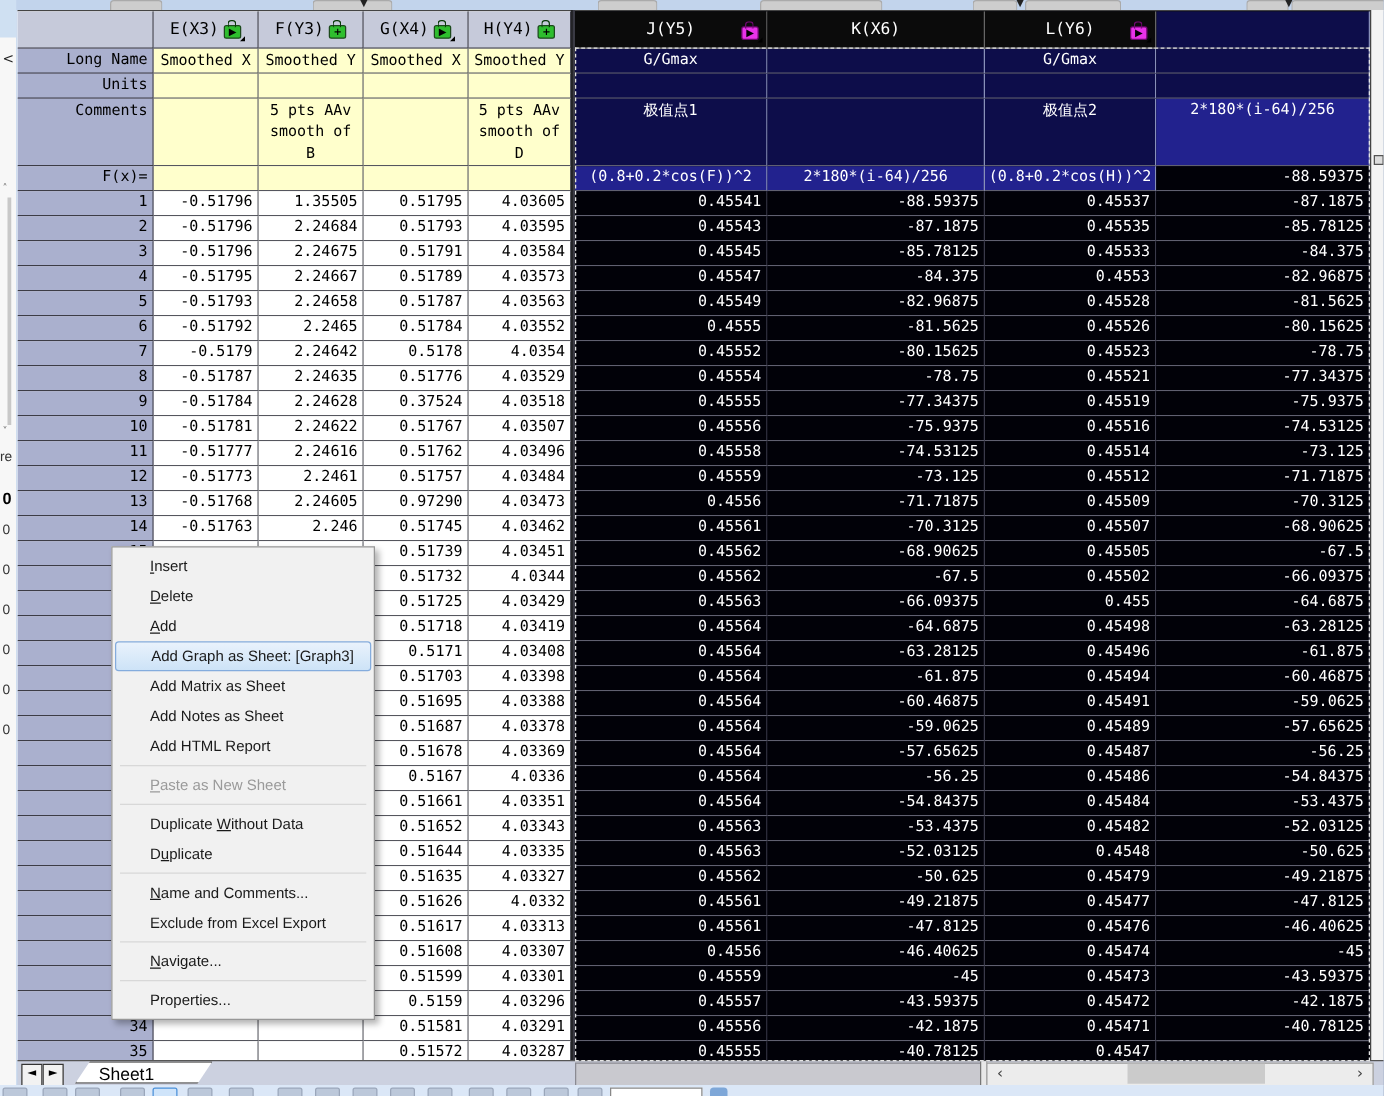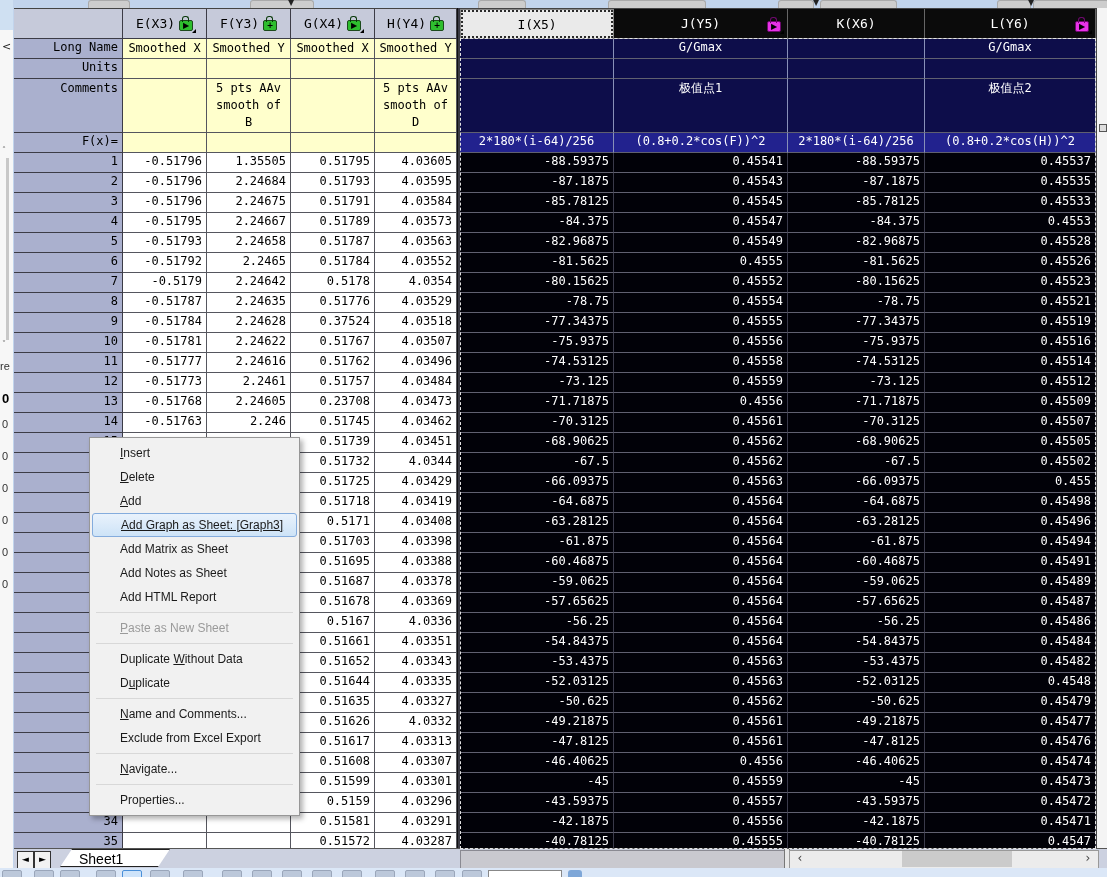--- a/index.html
+++ b/index.html
@@ -81,21 +81,21 @@
   #bottom-sliver .tic{position:absolute;top:2px;width:18px;height:12px;background:#bcc8da;border:1px solid #9aa6ba;border-radius:2px;}
   #bottom-sliver .tic.sel{background:#cfe4fa;border-color:#4a90d9;}
   #bottom-sliver .tbox{position:absolute;top:2px;width:72px;height:12px;background:#fff;border:1px solid #888;}
   #bottom-sliver .tcap{position:absolute;top:2px;width:14px;height:12px;background:#7ea7d8;border-radius:3px;}
   
   #context-menu{position:absolute;left:89px;top:437px;width:211px;background:#f1f1f1;
       border:1px solid #979797;box-shadow:3px 3px 5px rgba(0,0,0,.3);z-index:50;
       font:12px "Liberation Sans",sans-serif;color:#1a1a1a;padding:3px 0;box-sizing:border-box;}
   .mi{height:24px;line-height:24px;padding-left:30px;position:relative;}
   .mi.hl{margin:0 2px;padding-left:28px;border:1px solid #84acdd;border-radius:3px;height:22px;line-height:22px;
-         background:linear-gradient(#e9f2fc,#cde3f7);text-decoration:underline;}
+         background:linear-gradient(#e9f2fc,#cde3f7);}
   .mi.dis{color:#9a9a9a;}
   .msep{border-top:1px solid #d8d8d8;margin:3px 6px;}
 </style>
 </head>
 <body>
 <div id="root">
 
   <div id="left-sliver">
     <div class="topblue"></div>
     <span class="chev">&lt;</span>
@@ -212,21 +212,21 @@
       <div class="cell dat">0.51762</div>
       <div class="cell dat">4.03496</div>
       <div class="cell rh">12</div>
       <div class="cell dat">-0.51773</div>
       <div class="cell dat">2.2461</div>
       <div class="cell dat">0.51757</div>
       <div class="cell dat">4.03484</div>
       <div class="cell rh">13</div>
       <div class="cell dat">-0.51768</div>
       <div class="cell dat">2.24605</div>
-      <div class="cell dat">0.23708</div>
+      <div class="cell dat">0.97290</div>
       <div class="cell dat">4.03473</div>
       <div class="cell rh">14</div>
       <div class="cell dat">-0.51763</div>
       <div class="cell dat">2.246</div>
       <div class="cell dat">0.51745</div>
       <div class="cell dat">4.03462</div>
       <div class="cell rh">15</div>
       <div class="cell dat"></div>
       <div class="cell dat"></div>
       <div class="cell dat">0.51739</div>
@@ -327,21 +327,20 @@
       <div class="cell dat">0.51581</div>
       <div class="cell dat">4.03291</div>
       <div class="cell rh">35</div>
       <div class="cell dat"></div>
       <div class="cell dat"></div>
       <div class="cell dat">0.51572</div>
       <div class="cell dat">4.03287</div>
     </div>
   <div id="splitter"></div>
   <div id="right-pane" class="pane">
-      <div class="cell ihead"><span>I(X5)</span></div>
       <div class="cell bhead"><span>J(Y5)</span><span class="lock magenta" style="position: absolute; right: 6px; top: 9px;"><span class="g">▶</span><span class="cnr"></span></span></div>
       <div class="cell bhead"><span>K(X6)</span></div>
       <div class="cell bhead"><span>L(Y6)</span><span class="lock magenta" style="position: absolute; right: 6px; top: 9px;"><span class="g">▶</span><span class="cnr"></span></span></div>
       <div class="cell nlab"></div>
       <div class="cell nlab">G/Gmax</div>
       <div class="cell nlab"></div>
       <div class="cell nlab">G/Gmax</div>
       <div class="cell nlab"></div>
       <div class="cell nlab"></div>
       <div class="cell nlab"></div>

